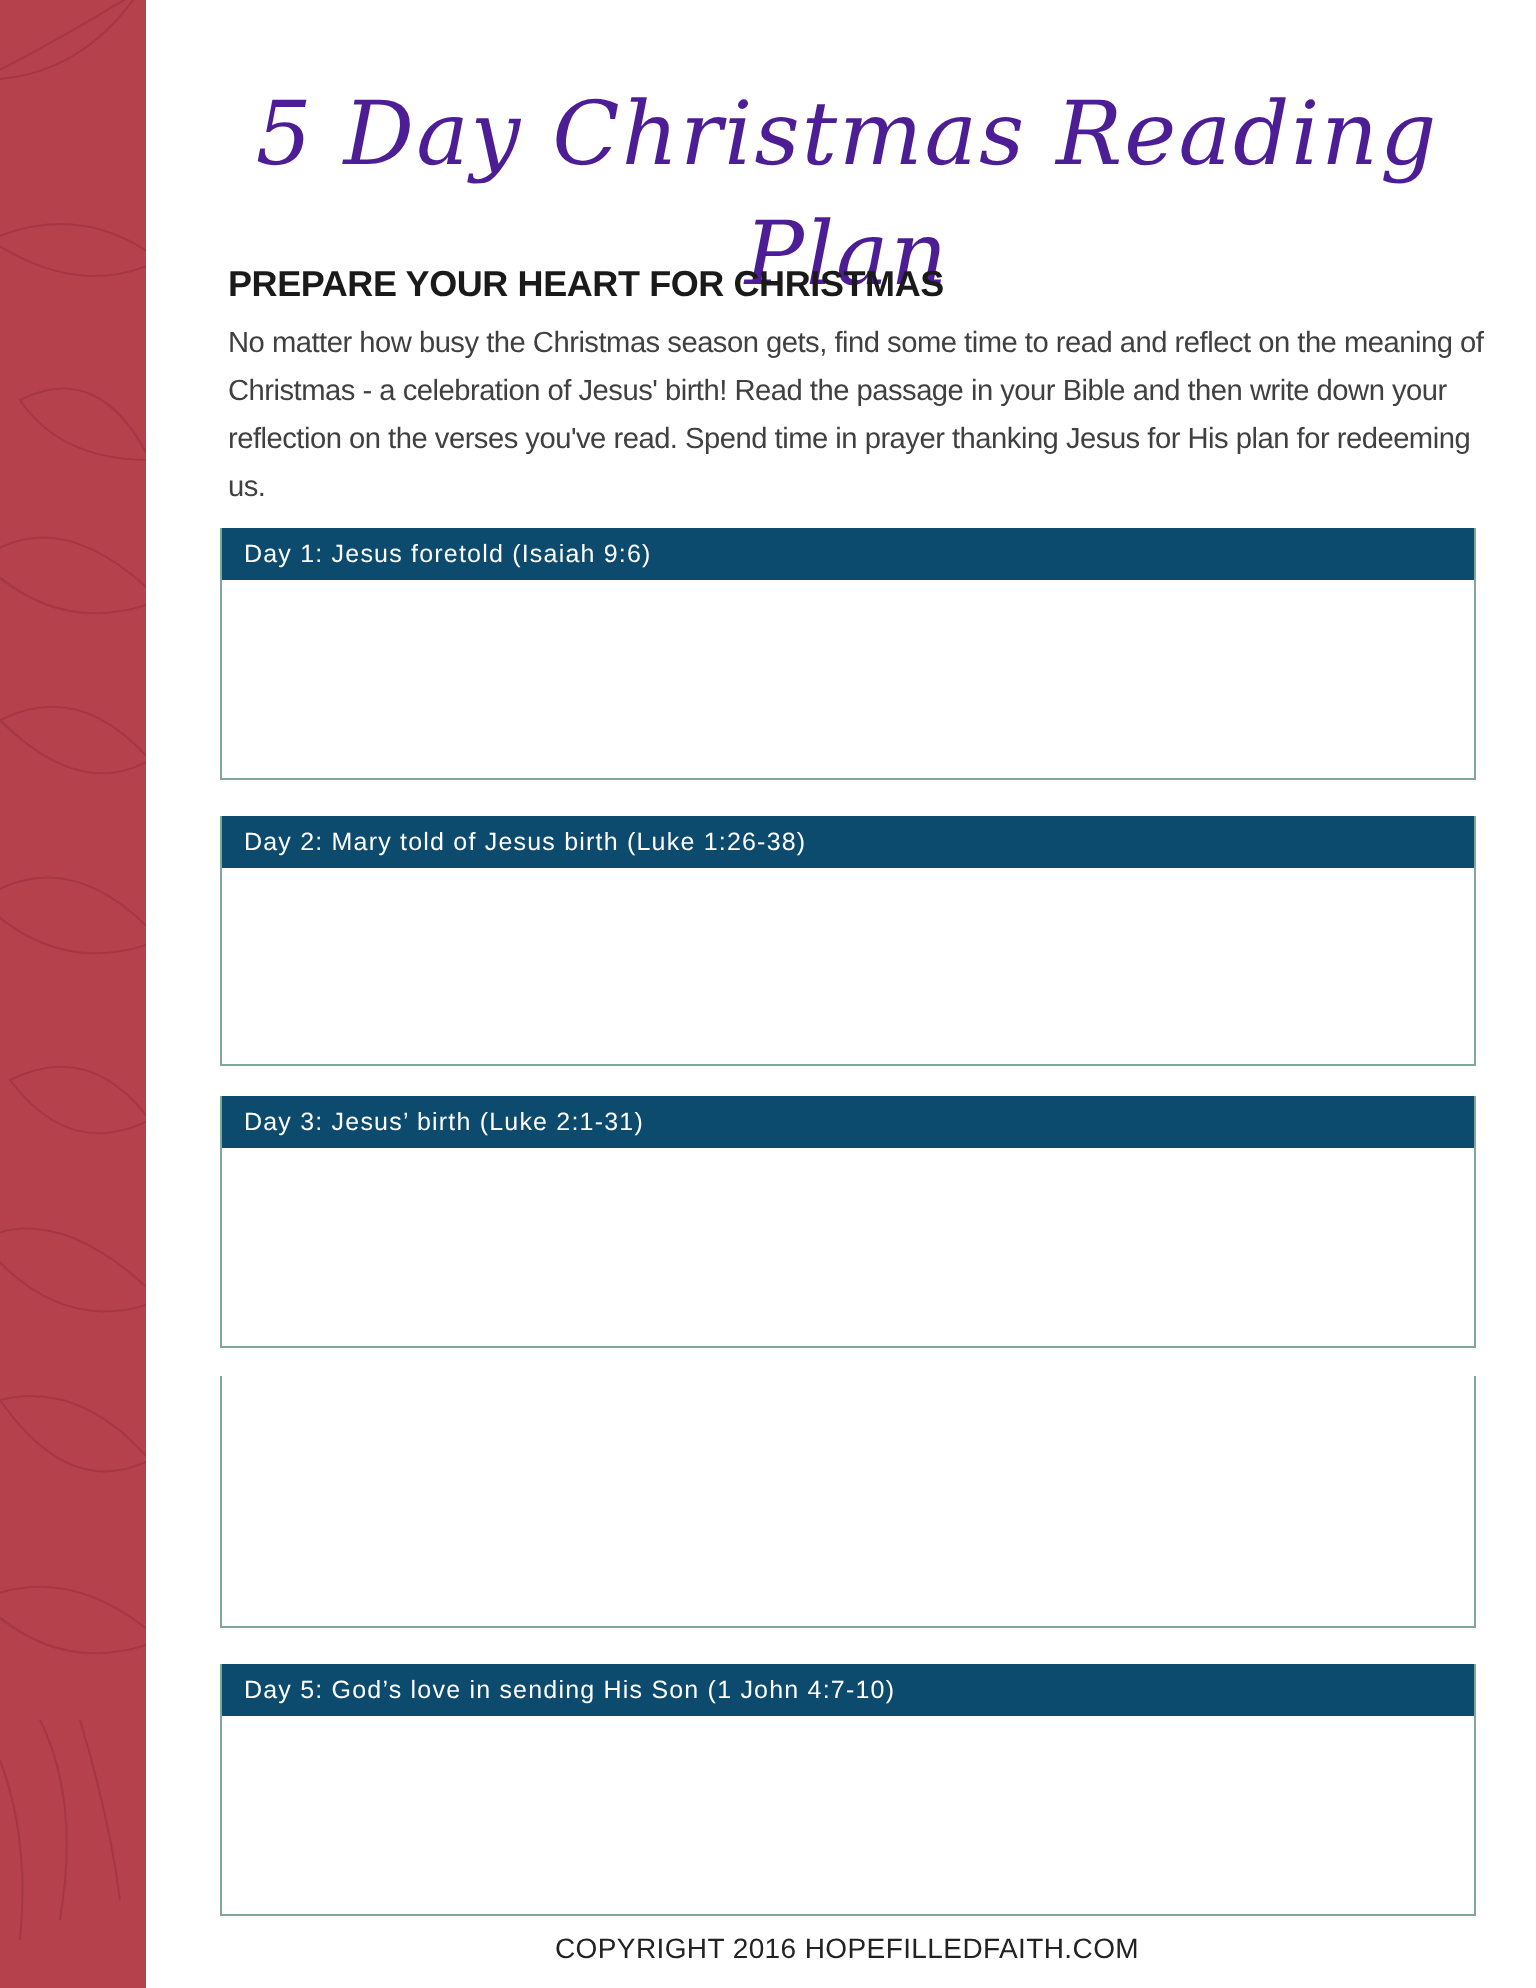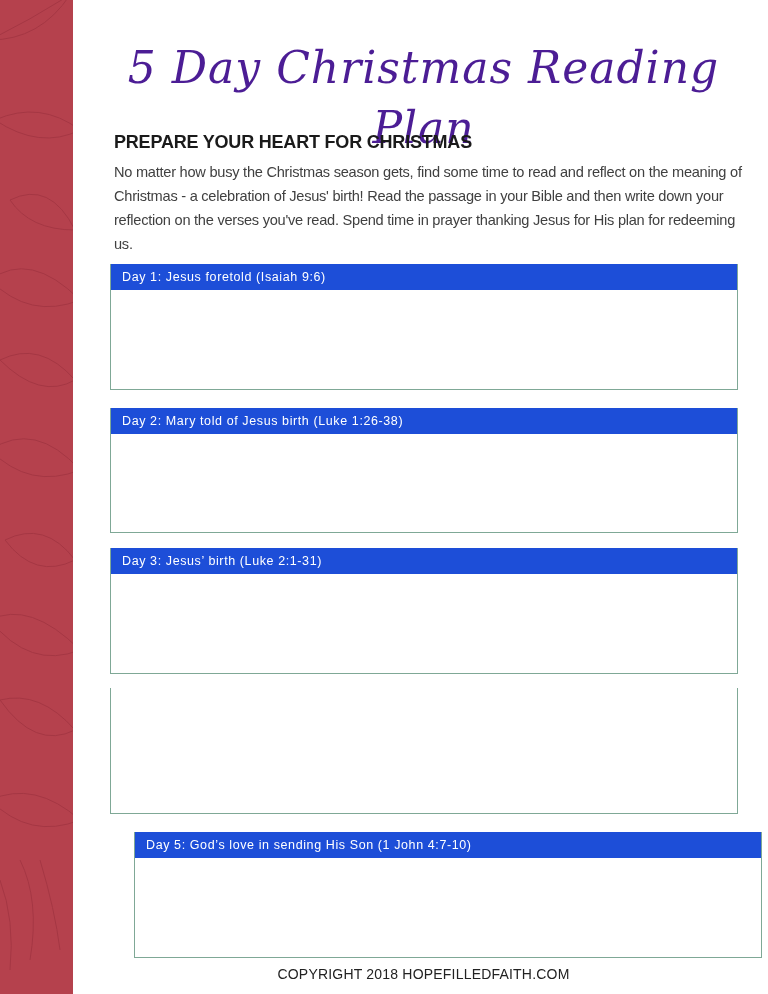--- a/index.html
+++ b/index.html
@@ -8,21 +8,21 @@
   .sidebar { position:absolute; left:0; top:0; width:73px; height:994px; background:#b5414d; overflow:hidden; }
   .sidebar svg { position:absolute; left:0; top:0; }
   .title { position:absolute; left:110px; top:38px; width:627px; text-align:center;
            font-family:"DejaVu Serif", serif; font-style:italic; font-size:44px; color:#4c1d95;
            letter-spacing:1px; font-weight:normal; line-height:60px; }
   .heading { position:absolute; left:114px; top:132px; font-size:18px; font-weight:bold; color:#1a1a1a;
              letter-spacing:-0.2px; }
   .intro { position:absolute; left:114px; top:160px; width:630px; font-size:14.6px; line-height:24px; color:#404040;
            letter-spacing:-0.25px; }
   .box { position:absolute; left:110px; width:626px; border:1px solid #7fa896; border-top:none; background:#fff; }
-  .box-header { height:26px; background:#1d4ed8; color:#fff; font-size:12.5px; line-height:26px;
+  .box-header { height:26px; background:#0c4a6e; color:#fff; font-size:12.5px; line-height:26px;
                 padding-left:11px; letter-spacing:0.6px; }
   .box-body { width:100%; }
   .footer { position:absolute; left:110px; top:966px; width:627px; text-align:center; font-size:14px;
             color:#222; letter-spacing:0.2px; }
 </style>
 </head>
 <body>
 
 <div class="sidebar">
   <svg width="73" height="994" viewBox="0 0 73 994">
@@ -57,19 +57,19 @@
       <div class="box-header">Day 2: Mary told of Jesus birth (Luke 1:26-38)</div>
       <div class="box-body" style="height: 98px;"></div>
     </div>
     <div class="box" style="top: 548px; height: 125px;">
       <div class="box-header">Day 3: Jesus’ birth (Luke 2:1-31)</div>
       <div class="box-body" style="height: 99px;"></div>
     </div>
     <div class="box" style="top: 688px; height: 125px;">
       <div class="box-body" style="height: 99px;"></div>
     </div>
-    <div class="box" style="top: 832px; height: 125px; margin-left: 24px;">
+    <div class="box" style="top: 832px; height: 125px;">
       <div class="box-header">Day 5: God’s love in sending His Son (1 John 4:7-10)</div>
       <div class="box-body" style="height: 99px;"></div>
     </div>
   </div>
 
-<div class="footer">COPYRIGHT 2018 HOPEFILLEDFAITH.COM</div>
+<div class="footer">COPYRIGHT 2016 HOPEFILLEDFAITH.COM</div>
 
 </body></html>

